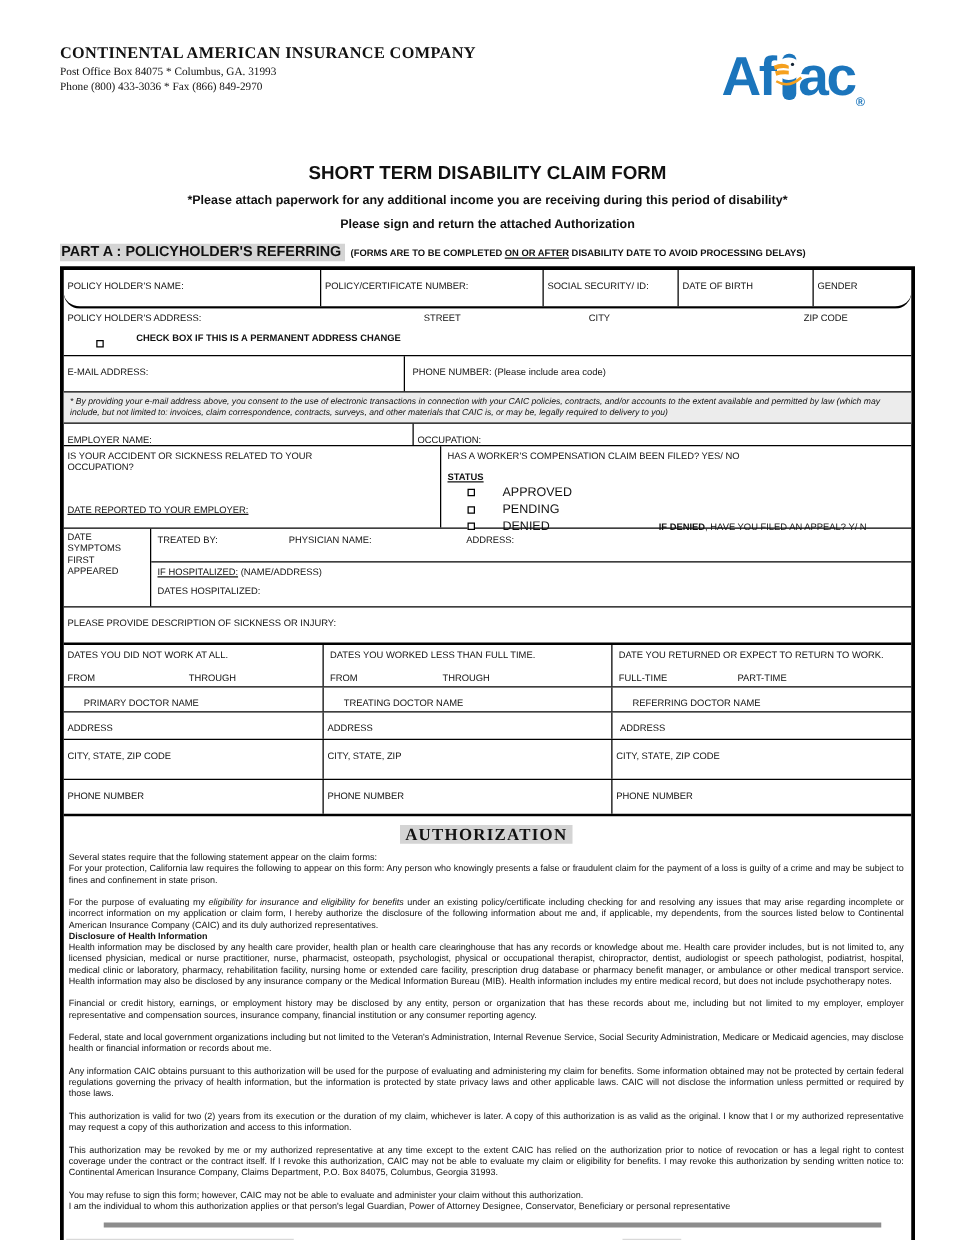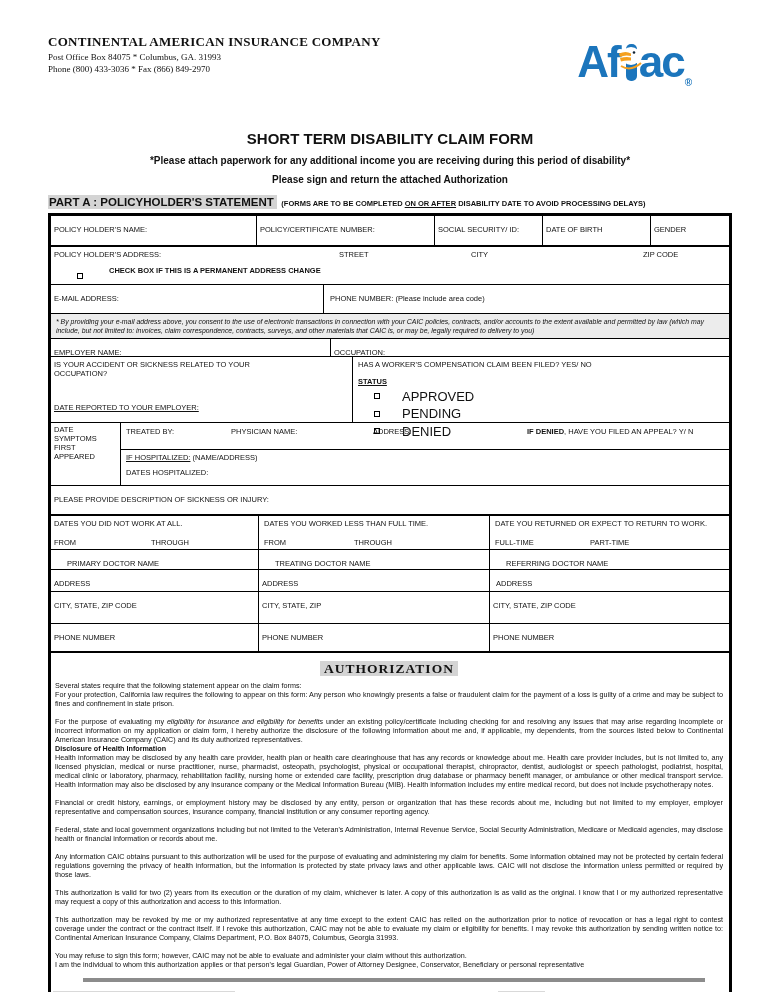--- a/index.html
+++ b/index.html
@@ -30,21 +30,21 @@
   .form { border:3px solid #000; margin-top:3px; background:#fff; }
   .lbl { font-size:7.5px; line-height:9px; }
   .b { font-weight:bold; }
   .i { font-style:italic; }
   .cell { padding:2px 3px; }
   .br { border-right:1px solid #000; }
   .bb { border-bottom:1px solid #000; }
   .bb2 { border-bottom:2px solid #000; }
   .flex { display:flex; }
 
-  .r1 { height:31px; }
+  .r1 { height:31px;border-radius:13px; }
   .r1 .c1{width:206px;} .r1 .c2{width:178px;} .r1 .c3{width:108px;} .r1 .c4{width:108px;} .r1 .c5{flex:1;}
 
   .r2 { height:37px; position:relative; }
   .abs { position:absolute; }
   .cbx { display:inline-block; width:6px; height:6px; border:1px solid #000; background:#fff; vertical-align:middle; }
 
   .r3 { height:29px; }
   .r3 .email { width:273px; }
   .r3 .phone { flex:1; padding-left:6px; }
 
@@ -52,21 +52,21 @@
 
   .r-emp { height:18px; }
   .r-emp .left { width:280px; }
   .r-emp .right { flex:1; }
 
   .r-acc { height:66px; }
   .r-acc .left { width:302px; position:relative; }
   .r-acc .right { flex:1; padding:3px 5px; position:relative; }
   .opt { display:flex; align-items:center; margin:2.5px 0 0 16px; }
   .opt .cbx { margin-right:22px; }
-  .opt-label { font-size:13px; width:70px; }
+  .opt-label { font-size:10px; width:70px; }
   .appeal { font-size:7.5px; margin-left:55px; }
 
   .r-sym { height:63px; }
   .r-sym .left { width:70px; }
   .r-sym .right { flex:1; display:flex; flex-direction:column; }
   .sub1 { height:27px; position:relative; border-bottom:1px solid #000; }
   .sub2 { flex:1; padding:3px 5px; }
   .sub2 .line2 { margin-top:6px; }
 
   .r-desc { height:30px; }
@@ -110,21 +110,21 @@
       <span>ac</span>
       <span class="reg">®</span>
     </div>
   </div>
 
   <div class="title">SHORT TERM DISABILITY CLAIM FORM</div>
   <div class="note1">*Please attach paperwork for any additional income you are receiving during this period of disability*</div>
   <div class="note2">Please sign and return the attached Authorization</div>
 
   <div class="parta">
-    <span class="parta-label">PART A :  POLICYHOLDER'S STATEMENT</span>
+    <span class="parta-label">PART A :  POLICYHOLDER'S REFERRING</span>
     <span class="parta-instr"><span>(FORMS ARE TO  BE COMPLETED </span><span class="u">ON OR AFTER</span><span> DISABILITY DATE TO AVOID PROCESSING DELAYS)</span></span>
   </div>
 
   <div class="form">
 
     <div class="flex r1 bb2">
       <div class="cell br c1"><span class="lbl">POLICY HOLDER'S  NAME:</span></div>
       <div class="cell br c2"><span class="lbl">POLICY/CERTIFICATE  NUMBER:</span></div>
       <div class="cell br c3"><span class="lbl">SOCIAL SECURITY/ ID:</span></div>
       <div class="cell br c4"><span class="lbl">DATE OF BIRTH</span></div>

